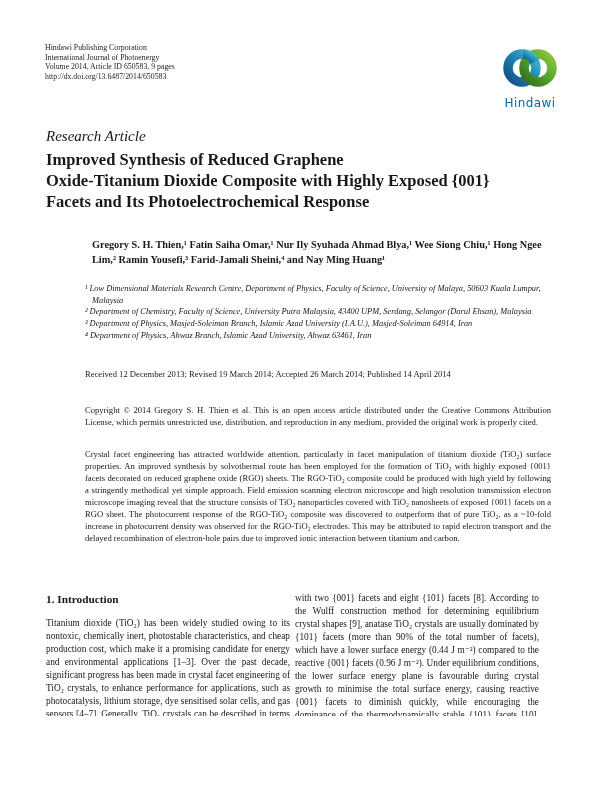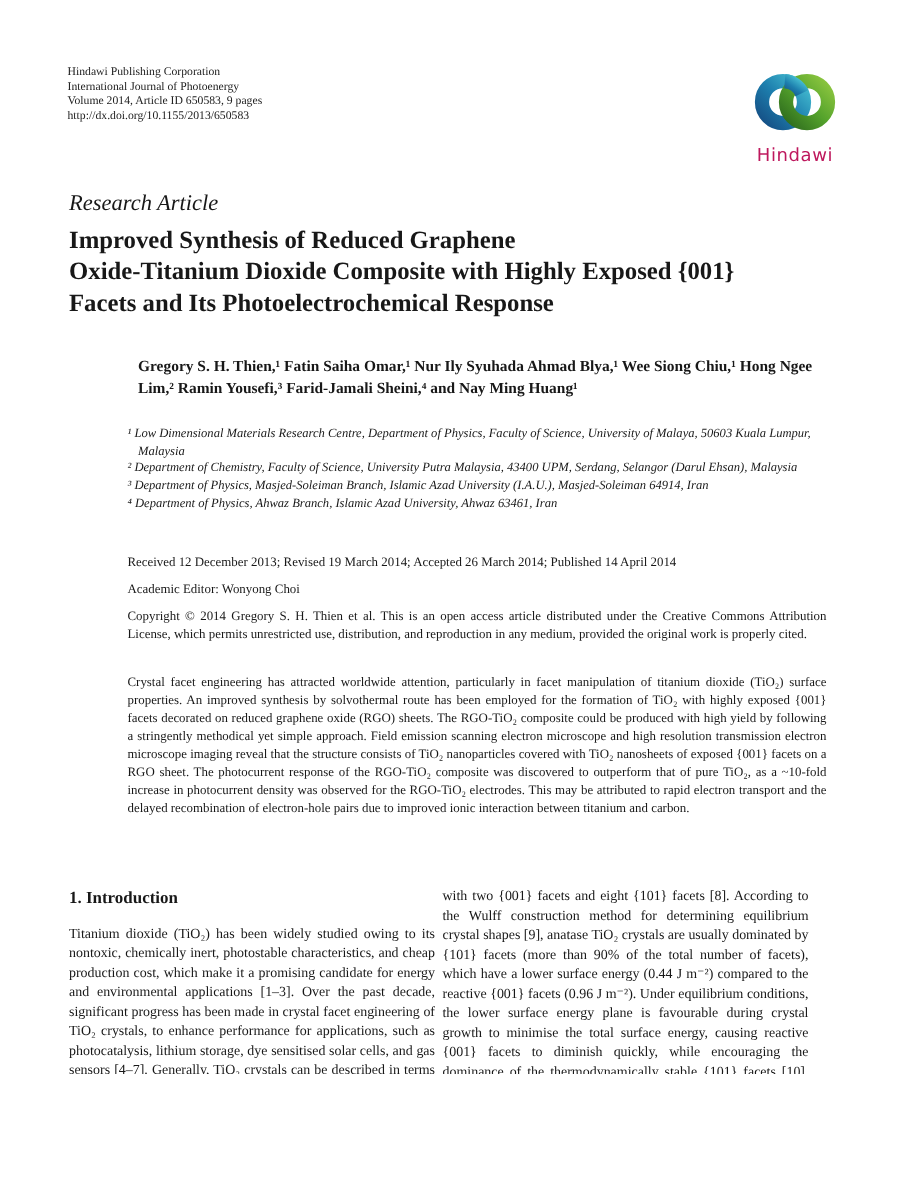--- a/index.html
+++ b/index.html
@@ -7,21 +7,21 @@
     position:relative; width:600px; height:716px; background:#ffffff;
     font-family:"Liberation Serif","DejaVu Serif",serif; color:#181818; overflow:hidden;
   }
 
   
   .pub-block { position:absolute; left:45px; top:43px; font-size:7.8px; line-height:9.7px; color:#222; }
   .logo { position:absolute; left:496px; top:44px; width:68px; text-align:center; }
   .logo svg { display:block; margin:0 auto; }
   .logo-word {
     font-family:"DejaVu Sans","Liberation Sans",sans-serif;
-    color:#be185d; font-size:12px; letter-spacing:0.4px; margin-top:0px;
+    color:#0369a1; font-size:12px; letter-spacing:0.4px; margin-top:0px;
   }
 
   
   .kicker { position:absolute; left:46px; top:128px; font-style:italic; font-size:15px; }
   .title  { position:absolute; left:46px; top:149px; width:520px; font-weight:bold; font-size:16.5px; line-height:21px; }
 
   
   .authors { position:absolute; left:92px; top:238px; width:468px; font-weight:bold; font-size:10.3px; line-height:14.5px; }
   .affils  { position:absolute; left:85px; top:283px; width:468px; font-style:italic; font-size:8.4px; line-height:11.7px; }
   .affil   { padding-left:7px; text-indent:-7px; }
@@ -39,21 +39,21 @@
 </style>
 </head>
 <body>
 
 <div class="page">
 
   <div class="pub-block">
     <div>Hindawi Publishing Corporation</div>
     <div>International Journal of Photoenergy</div>
     <div>Volume 2014, Article ID 650583, 9 pages</div>
-    <div>http://dx.doi.org/10.1155/2013/650583</div>
+    <div>http://dx.doi.org/13.6487/2014/650583</div>
   </div>
 
   <div class="logo">
     <span>
       <svg width="62" height="52" viewBox="0 0 62 52" aria-hidden="true">
         <defs>
           <linearGradient id="lgBlue" x1="0%" y1="100%" x2="100%" y2="0%">
             <stop offset="0%" stop-color="#154f85"></stop>
             <stop offset="50%" stop-color="#1d7fae"></stop>
             <stop offset="100%" stop-color="#45bdd1"></stop>
@@ -82,21 +82,20 @@
   <div class="authors">Gregory S. H. Thien,¹ Fatin Saiha Omar,¹ Nur Ily Syuhada Ahmad Blya,¹ Wee Siong Chiu,¹ Hong Ngee Lim,² Ramin Yousefi,³ Farid-Jamali Sheini,⁴ and Nay Ming Huang¹</div>
 
   <div class="affils">
     <div class="affil">¹ Low Dimensional Materials Research Centre, Department of Physics, Faculty of Science, University of Malaya, 50603 Kuala Lumpur, Malaysia</div>
     <div class="affil">² Department of Chemistry, Faculty of Science, University Putra Malaysia, 43400 UPM, Serdang, Selangor (Darul Ehsan), Malaysia</div>
     <div class="affil">³ Department of Physics, Masjed-Soleiman Branch, Islamic Azad University (I.A.U.), Masjed-Soleiman 64914, Iran</div>
     <div class="affil">⁴ Department of Physics, Ahwaz Branch, Islamic Azad University, Ahwaz 63461, Iran</div>
   </div>
 
   <div class="history">Received 12 December 2013; Revised 19 March 2014; Accepted 26 March 2014; Published 14 April 2014</div>
-  <div class="editor">Academic Editor: Wonyong Choi</div>
 
   <div class="copyright">Copyright © 2014 Gregory S. H. Thien et al. This is an open access article distributed under the Creative Commons Attribution License, which permits unrestricted use, distribution, and reproduction in any medium, provided the original work is properly cited.</div>
 
   <div class="abstract">Crystal facet engineering has attracted worldwide attention, particularly in facet manipulation of titanium dioxide (TiO₂) surface properties. An improved synthesis by solvothermal route has been employed for the formation of TiO₂ with highly exposed {001} facets decorated on reduced graphene oxide (RGO) sheets. The RGO-TiO₂ composite could be produced with high yield by following a stringently methodical yet simple approach. Field emission scanning electron microscope and high resolution transmission electron microscope imaging reveal that the structure consists of TiO₂ nanoparticles covered with TiO₂ nanosheets of exposed {001} facets on a RGO sheet. The photocurrent response of the RGO-TiO₂ composite was discovered to outperform that of pure TiO₂, as a ~10-fold increase in photocurrent density was observed for the RGO-TiO₂ electrodes. This may be attributed to rapid electron transport and the delayed recombination of electron-hole pairs due to improved ionic interaction between titanium and carbon.</div>
 
   <div class="columns">
     <div class="col">
       <div class="sec-heading">1. Introduction</div>
       <p class="body-par">Titanium dioxide (TiO₂) has been widely studied owing to its nontoxic, chemically inert, photostable characteristics, and cheap production cost, which make it a promising candidate for energy and environmental applications [1–3]. Over the past decade, significant progress has been made in crystal facet engineering of TiO₂ crystals, to enhance performance for applications, such as photocatalysis, lithium storage, dye sensitised solar cells, and gas sensors [4–7]. Generally, TiO₂ crystals can be described in terms of three main structures: anatase, rutile, and brookite. In recent years, focus has been directed toward anatase TiO₂ due to its higher activity, especially as a heterogeneous photocatalyst. The anatase phase of TiO₂ has a truncated tetragonal bipyramid structure</p>
     </div>

